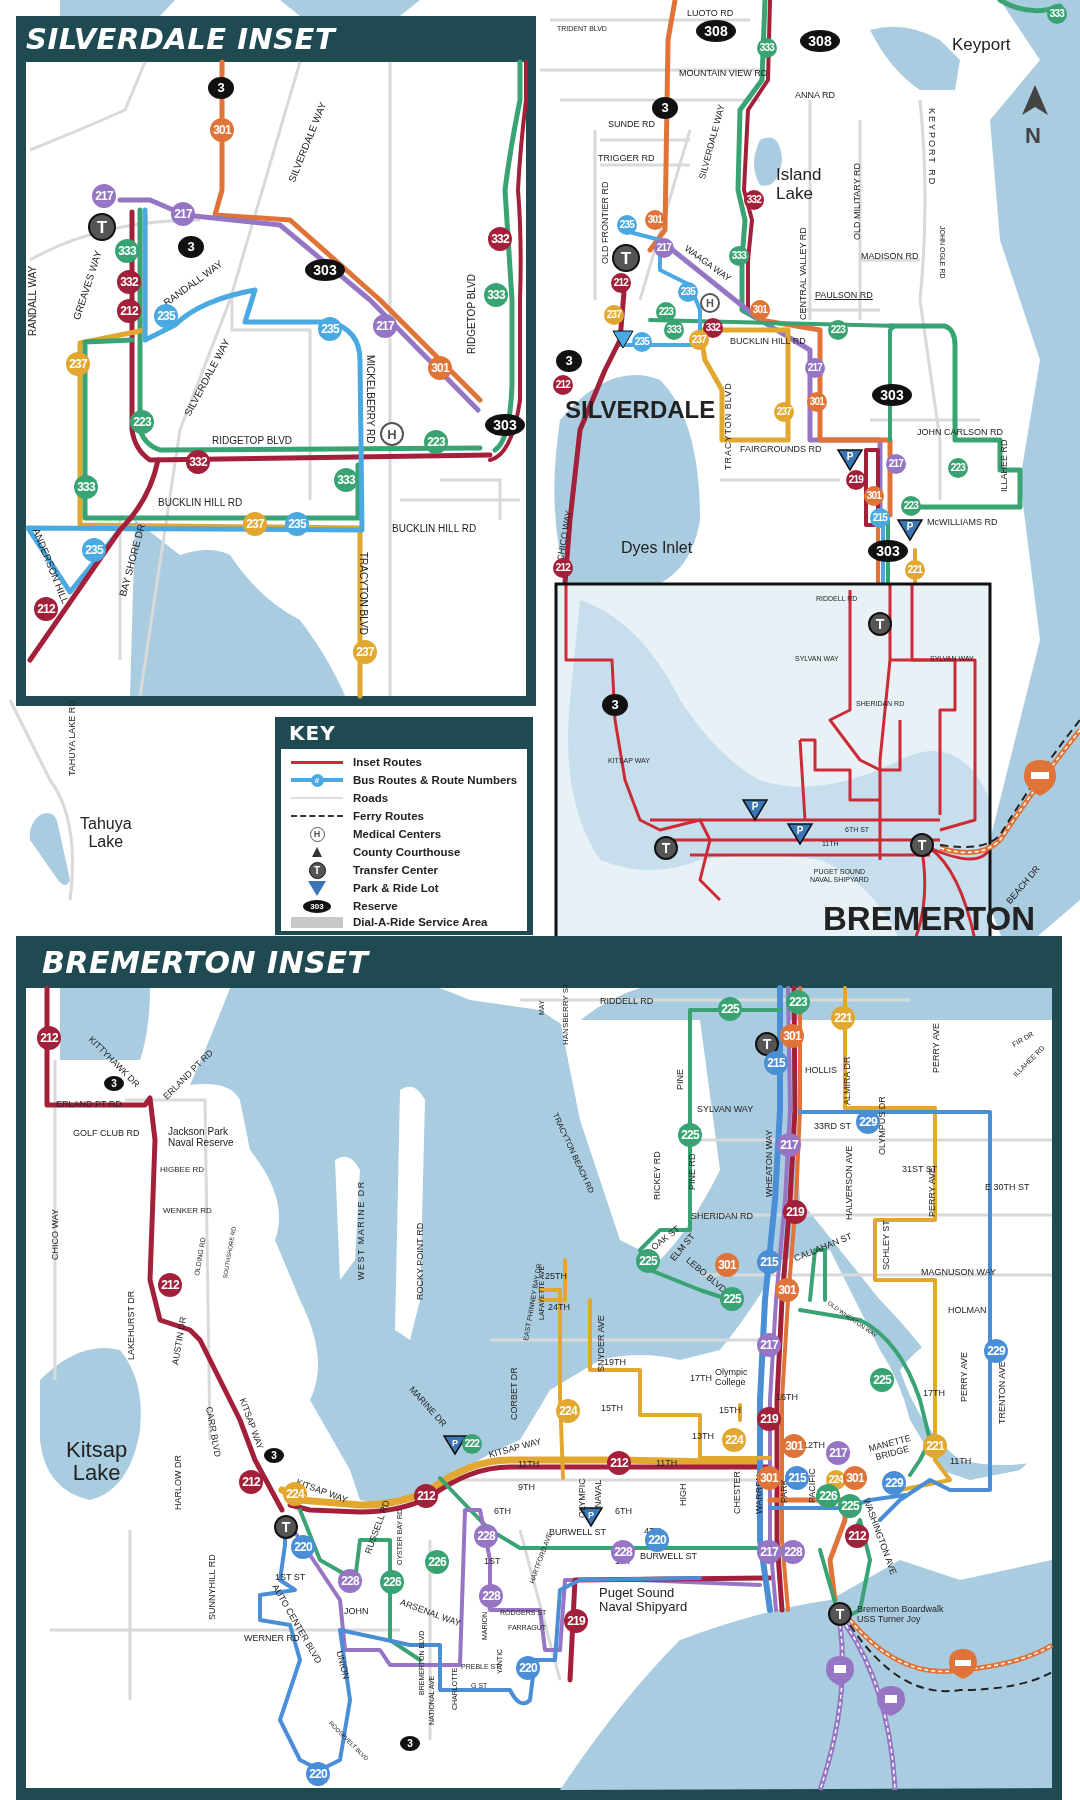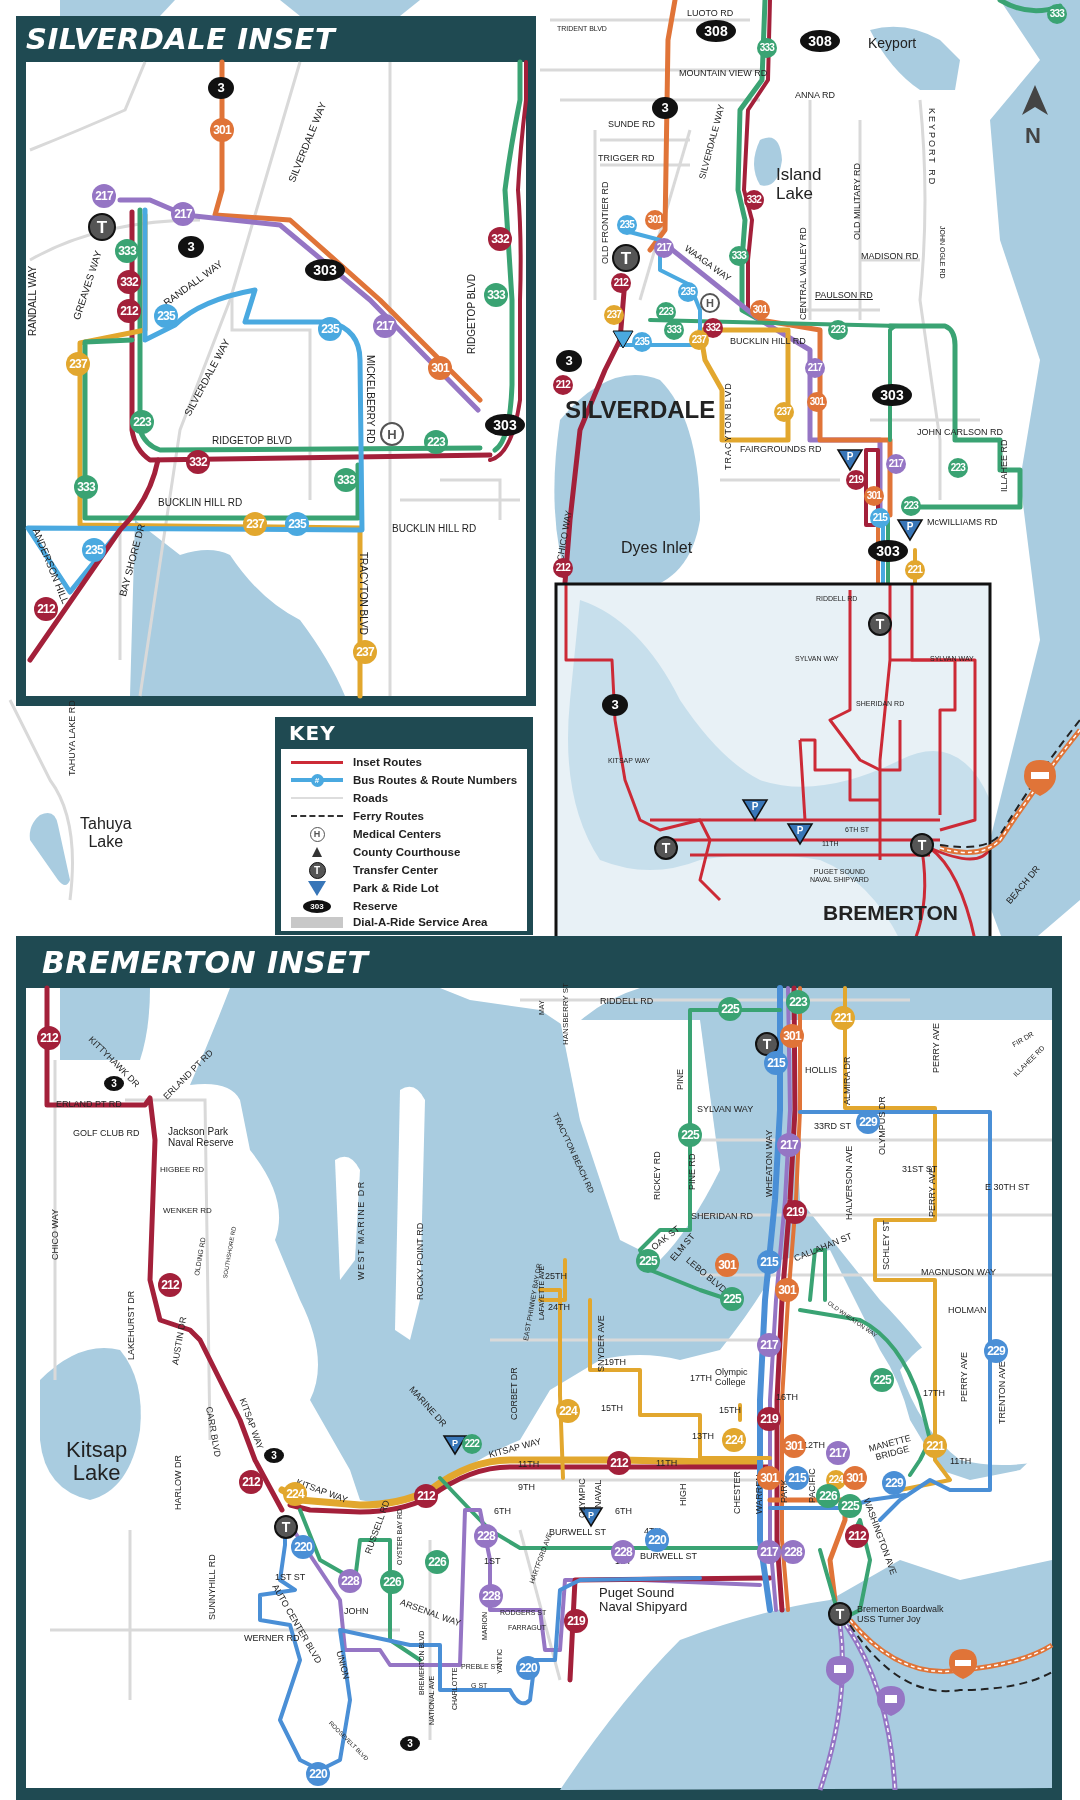--- a/index.html
+++ b/index.html
@@ -450,35 +450,35 @@
 <div class="t st" style="left:598px;top:154px;">TRIGGER RD</div>
 <div class="t st rot" style="left:698px;top:178px;transform:rotate(-75deg);">SILVERDALE WAY</div>
 <div class="t st rot" style="left:601px;top:264px;transform:rotate(-90deg);">OLD FRONTIER RD</div>
 <div class="t st rot" style="left:688px;top:244px;transform:rotate(36deg);">WAAGA WAY</div>
 <div class="t st rot" style="left:799px;top:320px;transform:rotate(-90deg);">CENTRAL VALLEY RD</div>
 <div class="t st rot" style="left:853px;top:240px;transform:rotate(-90deg);">OLD MILITARY RD</div>
 <div class="t st" style="left:861px;top:252px;">MADISON RD</div>
 <div class="t st" style="left:815px;top:291px;text-decoration:underline;">PAULSON RD</div>
 <div class="t st rot" style="left:936px;top:108px;transform:rotate(90deg);letter-spacing:2px;">KEYPORT RD</div>
 <div class="t st rot" style="left:946px;top:226px;transform:rotate(90deg);font-size:7px;">JOHN OGLE RD</div>
-<div class="t" style="left:868px;top:36px;font-size:14px;">Keyport</div>
+<div class="t" style="left:952px;top:36px;font-size:17px;">Keyport</div>
 <div class="t" style="left:776px;top:166px;font-size:17px;line-height:1.1;"><span>Island</span><br><span>Lake</span></div>
 <div class="t" style="left:1025px;top:125px;font-size:22px;font-weight:bold;color:#444;">N</div>
 <div class="t big" style="left:565px;top:398px;">SILVERDALE</div>
 <div class="t st" style="left:730px;top:337px;">BUCKLIN HILL RD</div>
 <div class="t st rot" style="left:724px;top:470px;transform:rotate(-90deg);letter-spacing:1px;">TRACYTON BLVD</div>
 <div class="t st" style="left:740px;top:445px;">FAIRGROUNDS RD</div>
 <div class="t st" style="left:917px;top:428px;">JOHN CARLSON RD</div>
 <div class="t st" style="left:927px;top:518px;">McWILLIAMS RD</div>
 <div class="t st rot" style="left:1000px;top:492px;transform:rotate(-90deg);">ILLAHEE RD</div>
 <div class="t st rot" style="left:556px;top:560px;transform:rotate(-80deg);">CHICO WAY</div>
 <div class="t" style="left:621px;top:540px;font-size:16px;">Dyes Inlet</div>
 <div class="t st rot" style="left:68px;top:776px;transform:rotate(-90deg);">TAHUYA LAKE RD</div>
 <div class="t" style="left:80px;top:815px;font-size:16px;text-align:center;line-height:1.1;"><span>Tahuya</span><br><span>Lake</span></div>
-<div class="t big" style="left:823px;top:902px;font-size:21px;">BREMERTON</div>
+<div class="t big" style="left:823px;top:902px;font-size:33px;">BREMERTON</div>
 <div class="t st" style="left:816px;top:595px;font-size:7px;">RIDDELL RD</div>
 <div class="t st" style="left:795px;top:655px;font-size:7px;">SYLVAN WAY</div>
 <div class="t st" style="left:930px;top:655px;font-size:7px;">SYLVAN WAY</div>
 <div class="t st" style="left:856px;top:700px;font-size:7px;">SHERIDAN RD</div>
 <div class="t st" style="left:822px;top:840px;font-size:7px;">11TH</div>
 <div class="t st" style="left:845px;top:826px;font-size:7px;">6TH ST</div>
 <div class="t st" style="left:810px;top:868px;font-size:7px;line-height:1.1;text-align:center;"><span>PUGET SOUND</span><br><span>NAVAL SHIPYARD</span></div>
 <div class="t st rot" style="left:608px;top:757px;font-size:7px;">KITSAP WAY</div>
 <div class="t st rot" style="left:1005px;top:900px;transform:rotate(-50deg);">BEACH DR</div>
 

